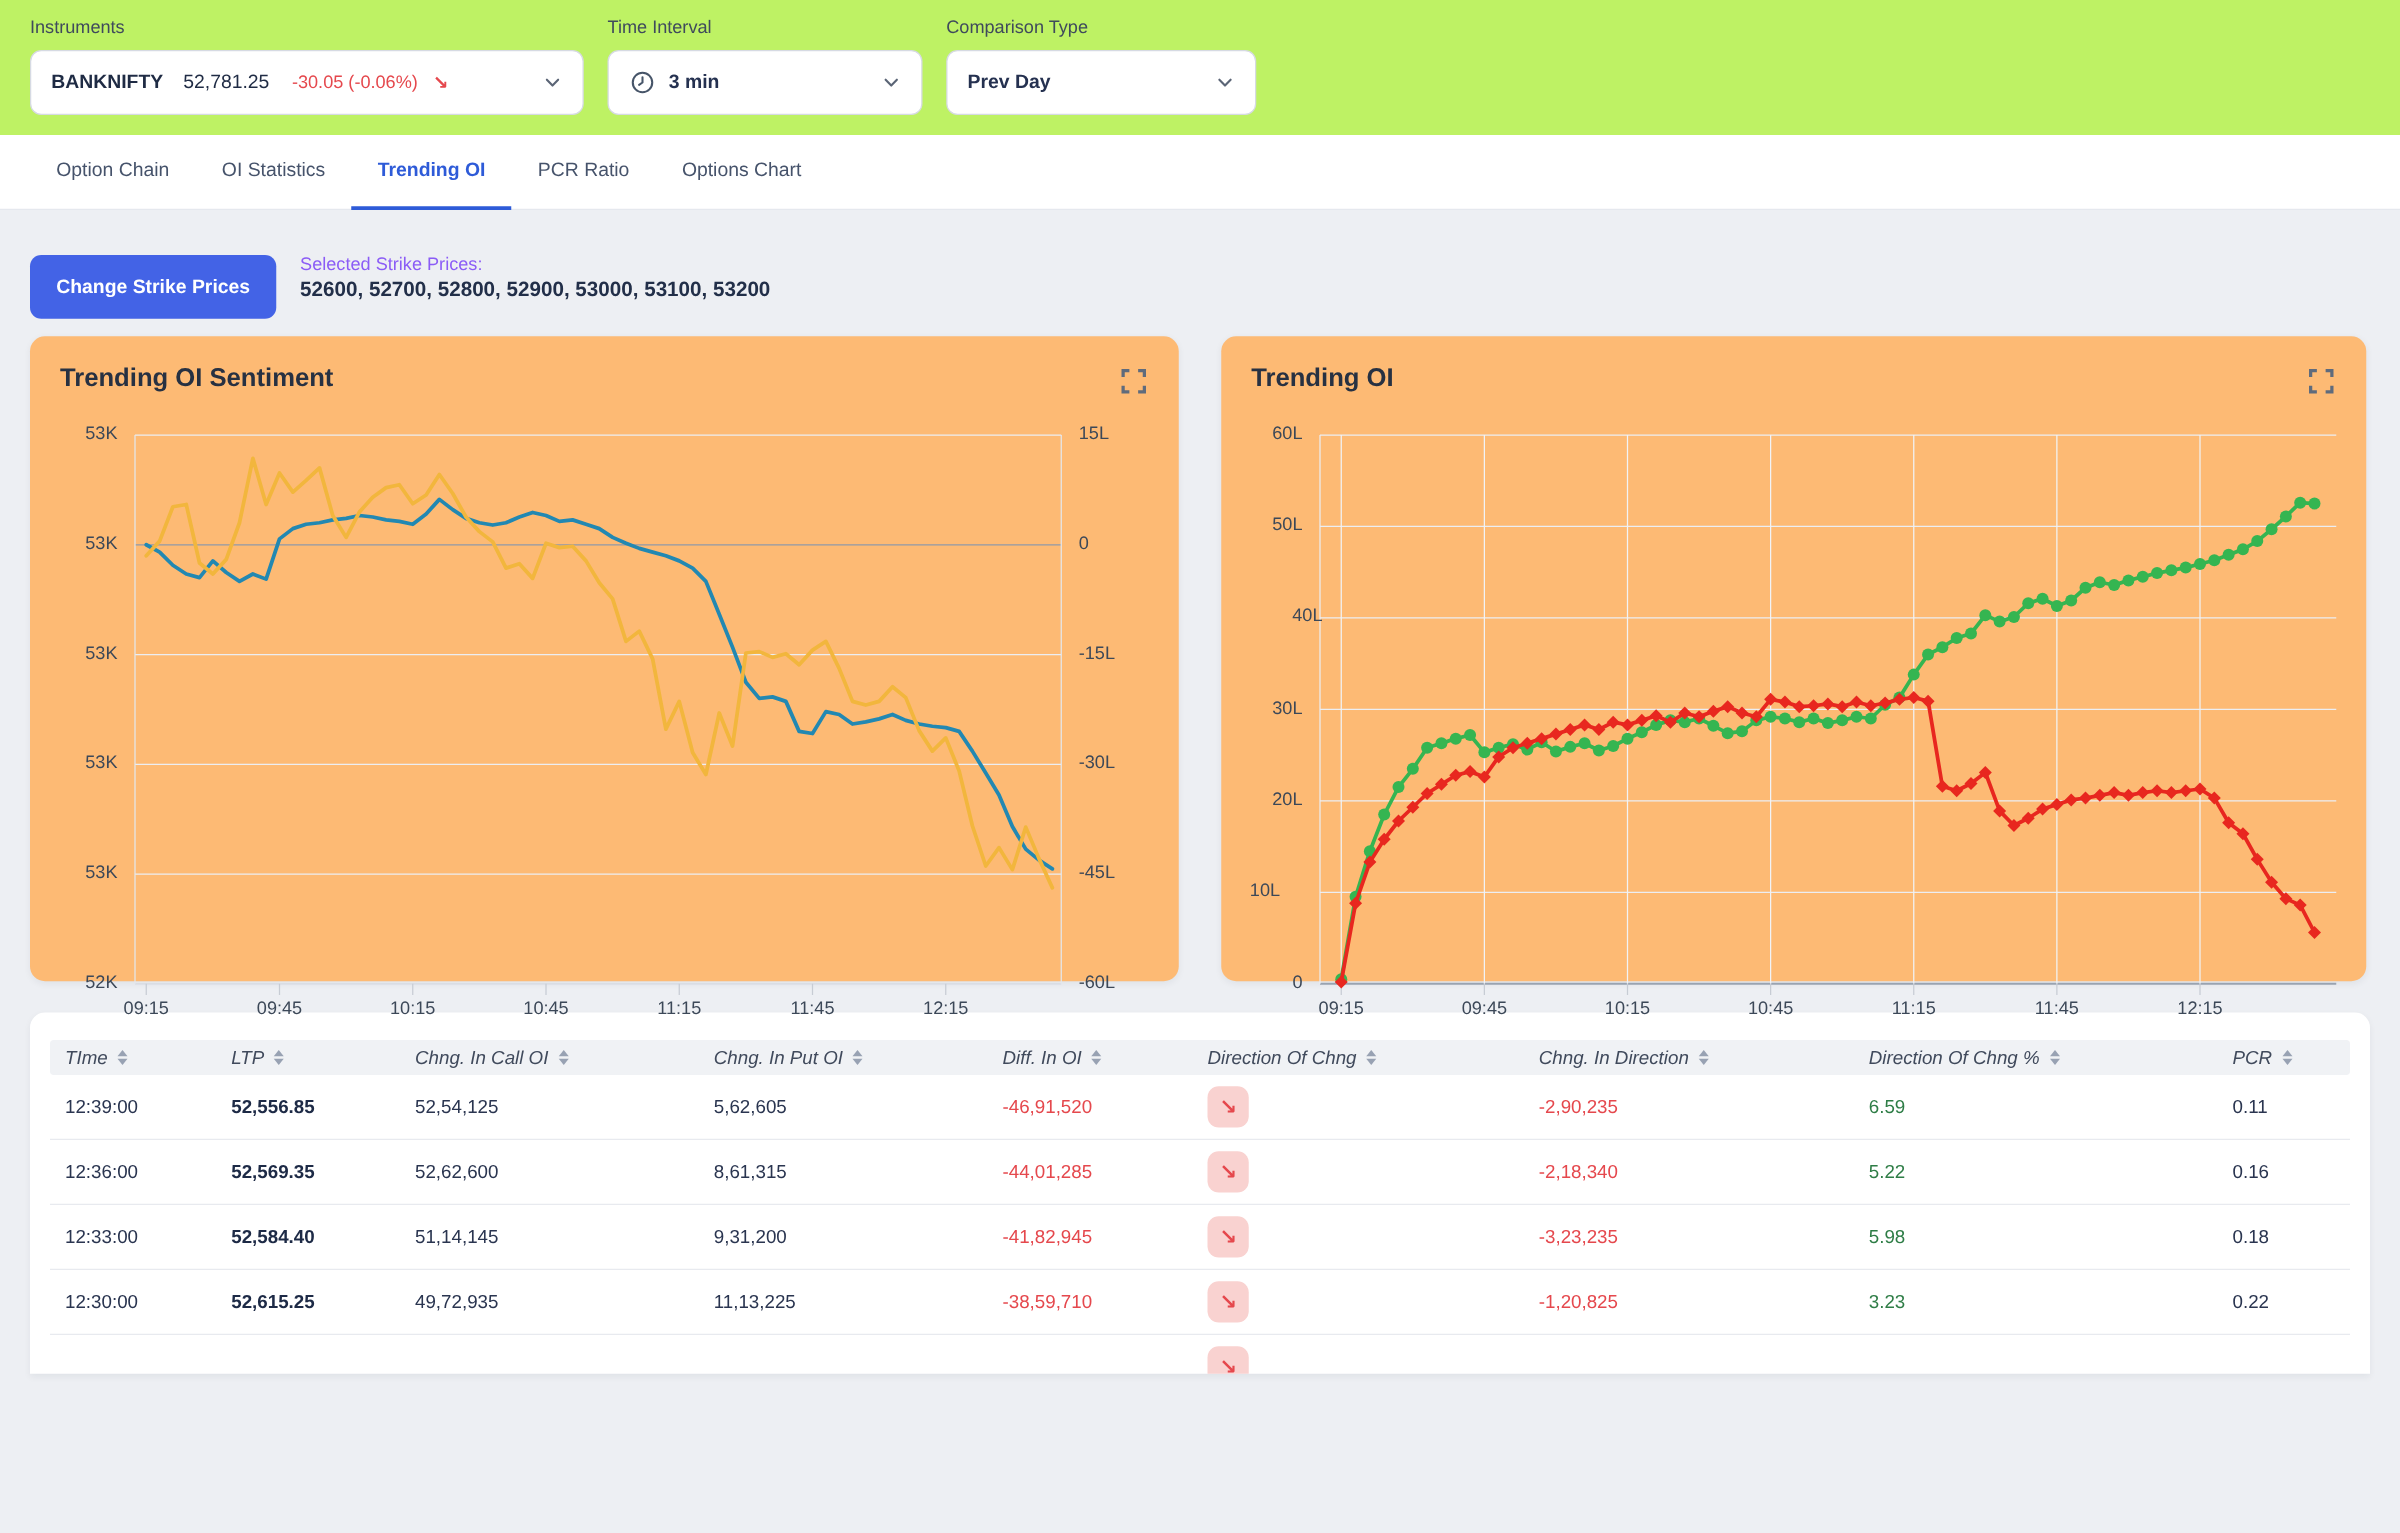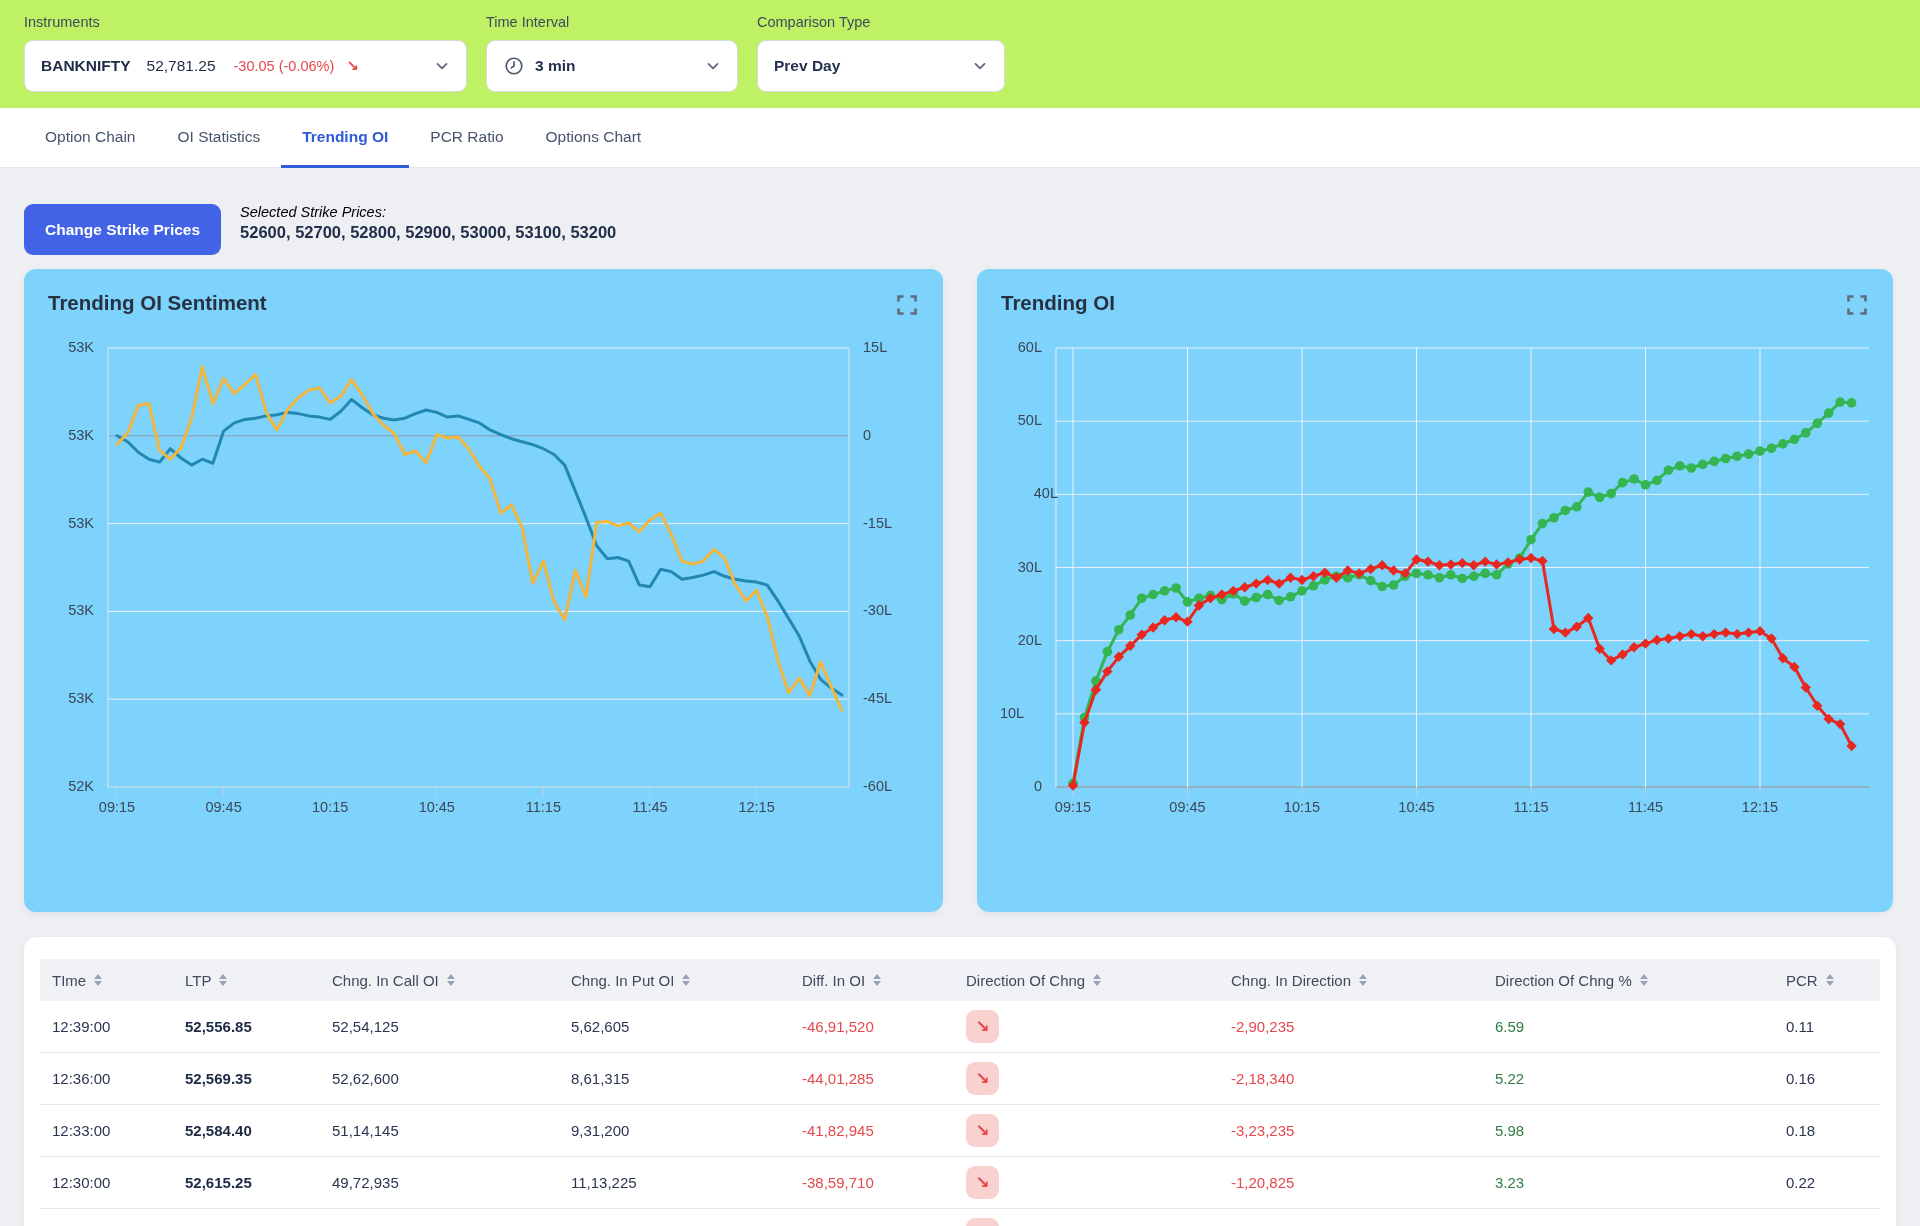--- a/index.html
+++ b/index.html
@@ -31,41 +31,41 @@
   .tab { height:60px; display:flex; align-items:center; padding:0 21px; font-size:15.5px;
     color:#46536b; cursor:pointer; border-bottom:3px solid transparent; margin-bottom:-1px; }
   .tab.active { color:#2e5bd8; font-weight:700; border-bottom-color:#2e5bd8; }
 
   
   .content { padding:0 24px; }
   .strike-row { margin-top:36px; display:flex; align-items:flex-start; gap:19px; }
   .btn-primary { background:#4363e6; color:#fff; font-size:15.5px; font-weight:700;
     border:none; border-radius:9px; height:51px; padding:0 21px; cursor:pointer; }
   .strike-info { display:flex; flex-direction:column; gap:3px; }
-  .strike-label { font-size:14.5px; color:#000000;font-style:italic; }
+  .strike-label { font-size:14.5px; color:#8b5cf6; }
   .strike-values { font-size:16.5px; font-weight:700; color:#222f49; }
 
   .cards { display:flex; gap:34px; margin-top:14px; }
-  .card { background:#7dd3fc; border-radius:12px; box-shadow:0 2px 6px rgba(23,31,53,.06);
-    position:relative; height:643px; }
+  .card { background:#fdba74; border-radius:12px; box-shadow:0 2px 6px rgba(23,31,53,.06);
+    position:relative; height:516px; }
   .card.left { width:919px; }
   .card.right { width:916px; }
   .card-title { position:absolute; top:22px; left:24px; font-size:20.5px; font-weight:700; color:#273142; }
   .fs-btn { position:absolute; top:24px; right:24px; width:24px; height:24px; cursor:pointer; }
 
   .chart { position:absolute; }
   .chart svg { position:absolute; left:0; top:0; overflow:visible; }
   .ax-label { position:absolute; font-size:14.5px; color:#3c4858; white-space:nowrap; }
 
   
   .table-card { margin-top:25px; background:#fff; border-radius:12px 12px 0 0;
     box-shadow:0 2px 6px rgba(23,31,53,.06); padding:22px 16px 0 16px; height:289px; overflow:hidden; }
   .tgrid { display:grid; grid-template-columns:133px 147px 239px 231px 164px 265px 264px 291px 1fr;
     padding-left:12px; align-items:center; }
-  .thead { background:#f0f2f5; height:42px; border-radius:3px; }
+  .thead { background:#f0f2f5; height:28px; border-radius:3px;font-style:italic; }
   .th { display:flex; align-items:center; font-size:15px; color:#404a5c; cursor:pointer; }
   .sort { display:inline-flex; flex-direction:column; gap:2px; margin-left:8px; }
   .sort i { width:0; height:0; border-left:4px solid transparent; border-right:4px solid transparent; }
   .sort i.up { border-bottom:5px solid #98a2b3; }
   .sort i.dnn { border-top:5px solid #98a2b3; }
   .trow { height:52px; border-bottom:1px solid #e8eaef; font-size:15px; color:#2a3550; }
   .cell-ltp { font-weight:700; color:#1d2a46; }
   .neg { color:#e5484d; }
   .pos { color:#2e7d46; }
   .badge { width:33px; height:33px; background:#f9d2d0; border-radius:9px;

